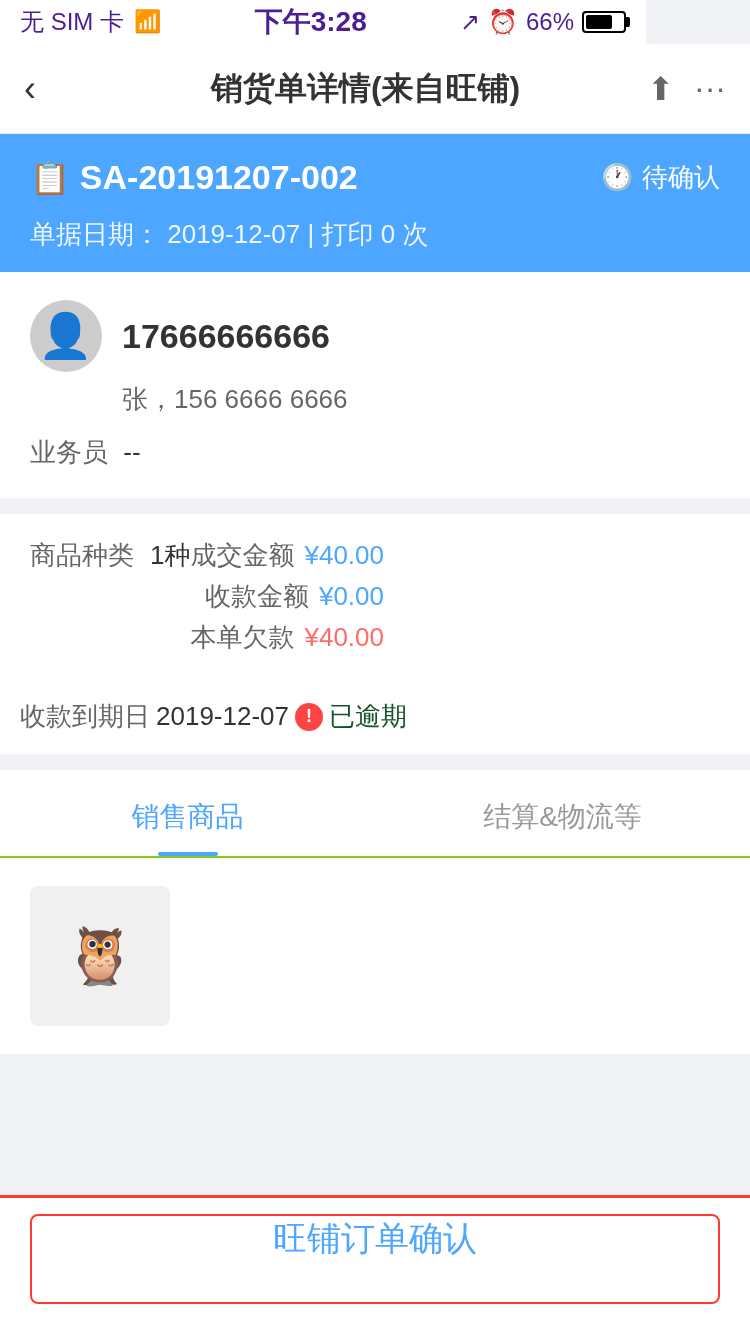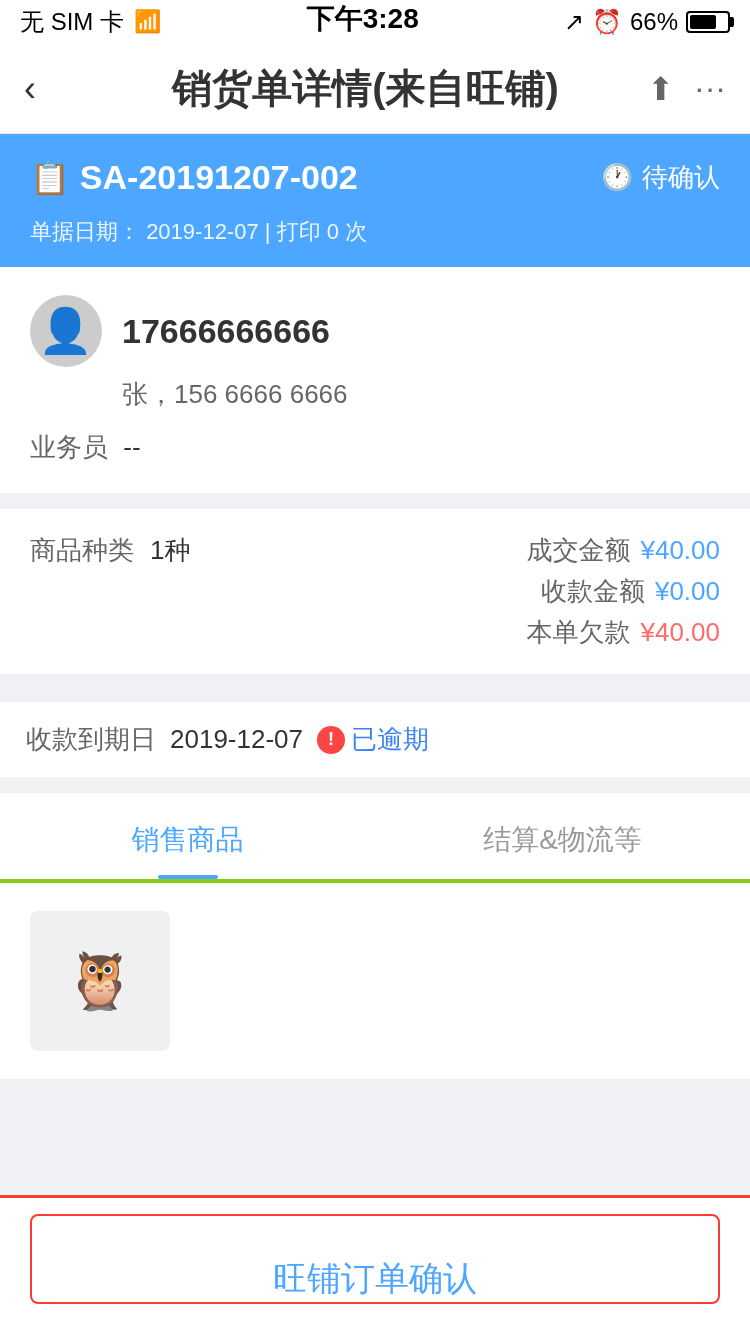--- a/index.html
+++ b/index.html
@@ -8,28 +8,29 @@
       width: 750px;
       min-height: 1334px;
       font-family: -apple-system, "PingFang SC", "Helvetica Neue", Arial, sans-serif;
       background: #f0f2f5;
       font-size: 28px;
       color: #333;
     }
 
     
     .status-bar {
-      width: 750px;
+      width: 646px;
       height: 44px;
       background: #fff;
       display: flex;
+      align-items: center;
       justify-content: space-between;
       padding: 0 20px;
       font-size: 24px;
-      color: #000000;
+      color: #4c1d95;
     }
     .status-left {
       display: flex;
       align-items: center;
       gap: 10px;
       font-size: 24px;
       font-weight: 500;
     }
     .status-center {
       font-size: 28px;
@@ -81,21 +82,21 @@
       border-bottom: 1px solid #e8e8e8;
     }
     .nav-back {
       font-size: 36px;
       color: #333;
       font-weight: 300;
       cursor: pointer;
       width: 60px;
     }
     .nav-title {
-      font-size: 40px;
+      font-size: 32px;
       font-weight: 600;
       color: #333;
     }
     .nav-actions {
       display: flex;
       align-items: center;
       gap: 20px;
     }
     .nav-share-icon, .nav-more-icon {
       font-size: 32px;
@@ -133,21 +134,21 @@
       display: flex;
       align-items: center;
       gap: 8px;
       color: #fff;
       font-size: 26px;
     }
     .clock-icon {
       font-size: 26px;
     }
     .header-card-bottom {
-      font-size: 22px;
+      font-size: 26px;
       color: rgba(255,255,255,0.9);
       margin-top: 20px;
     }
 
     
     .customer-section {
       background: #fff;
       padding: 28px 30px;
       margin-bottom: 16px;
       display: flex;
@@ -197,23 +198,22 @@
     }
     .meta-item span:last-child {
       color: #333;
       margin-left: 8px;
     }
 
     
     .stats-section {
       background: #fff;
       padding: 24px 30px;
-      margin-bottom: 28px;
-      display: flex;
-      justify-content: space-between;
+      margin-bottom: 0;
+      display: flex;
       align-items: flex-start;
     }
     .stats-left {
       display: flex;
       align-items: center;
       gap: 16px;
       font-size: 26px;
       color: #666;
     }
     .stats-left-value {
@@ -235,25 +235,25 @@
     .stats-right-item .amount-blue {
       color: #4da6ff;
     }
     .stats-right-item .amount-red {
       color: #ff6b6b;
     }
 
     
     .due-section {
       background: #fff;
-      padding: 20px 26px;
+      padding: 20px 20px;
       margin-bottom: 16px;
       display: flex;
       align-items: center;
-      gap: 14px;
+      gap: 6px;
       font-size: 26px;
       color: #666;
     }
     .due-date {
       color: #333;
     }
     .overdue-badge {
       display: flex;
       align-items: center;
       gap: 6px;
@@ -265,33 +265,33 @@
       background: #ff4444;
       border-radius: 50%;
       display: flex;
       align-items: center;
       justify-content: center;
       color: #fff;
       font-size: 18px;
       font-weight: 700;
     }
     .overdue-text {
-      color: #3b82f6;
+      color: #14532d;
       font-size: 26px;
       font-family: Liberation Serif, serif;
     }
 
     
     .tabs-section {
       background: #fff;
       margin-bottom: 0;
     }
     .tabs-row {
       display: flex;
-      border-bottom: 4px solid #84cc16;
+      border-bottom: 2px solid #84cc16;
     }
     .tab-item {
       flex: 1;
       text-align: center;
       padding: 28px 0 20px;
       font-size: 28px;
       color: #999;
       position: relative;
       cursor: pointer;
     }
@@ -378,21 +378,21 @@
       width: 100%;
       height: 90px;
       border: 2px solid #ff3b30;
       border-radius: 8px;
       background: #fff;
       color: #4da6ff;
       font-size: 34px;
       font-weight: 500;
       cursor: pointer;
       display: flex;
-      align-items: flex-end;
+      align-items: flex-start;
       justify-content: center;
     }
 
     
     .wifi-icon {
       display: inline-block;
       font-size: 22px;
     }
   </style>
 </head>

